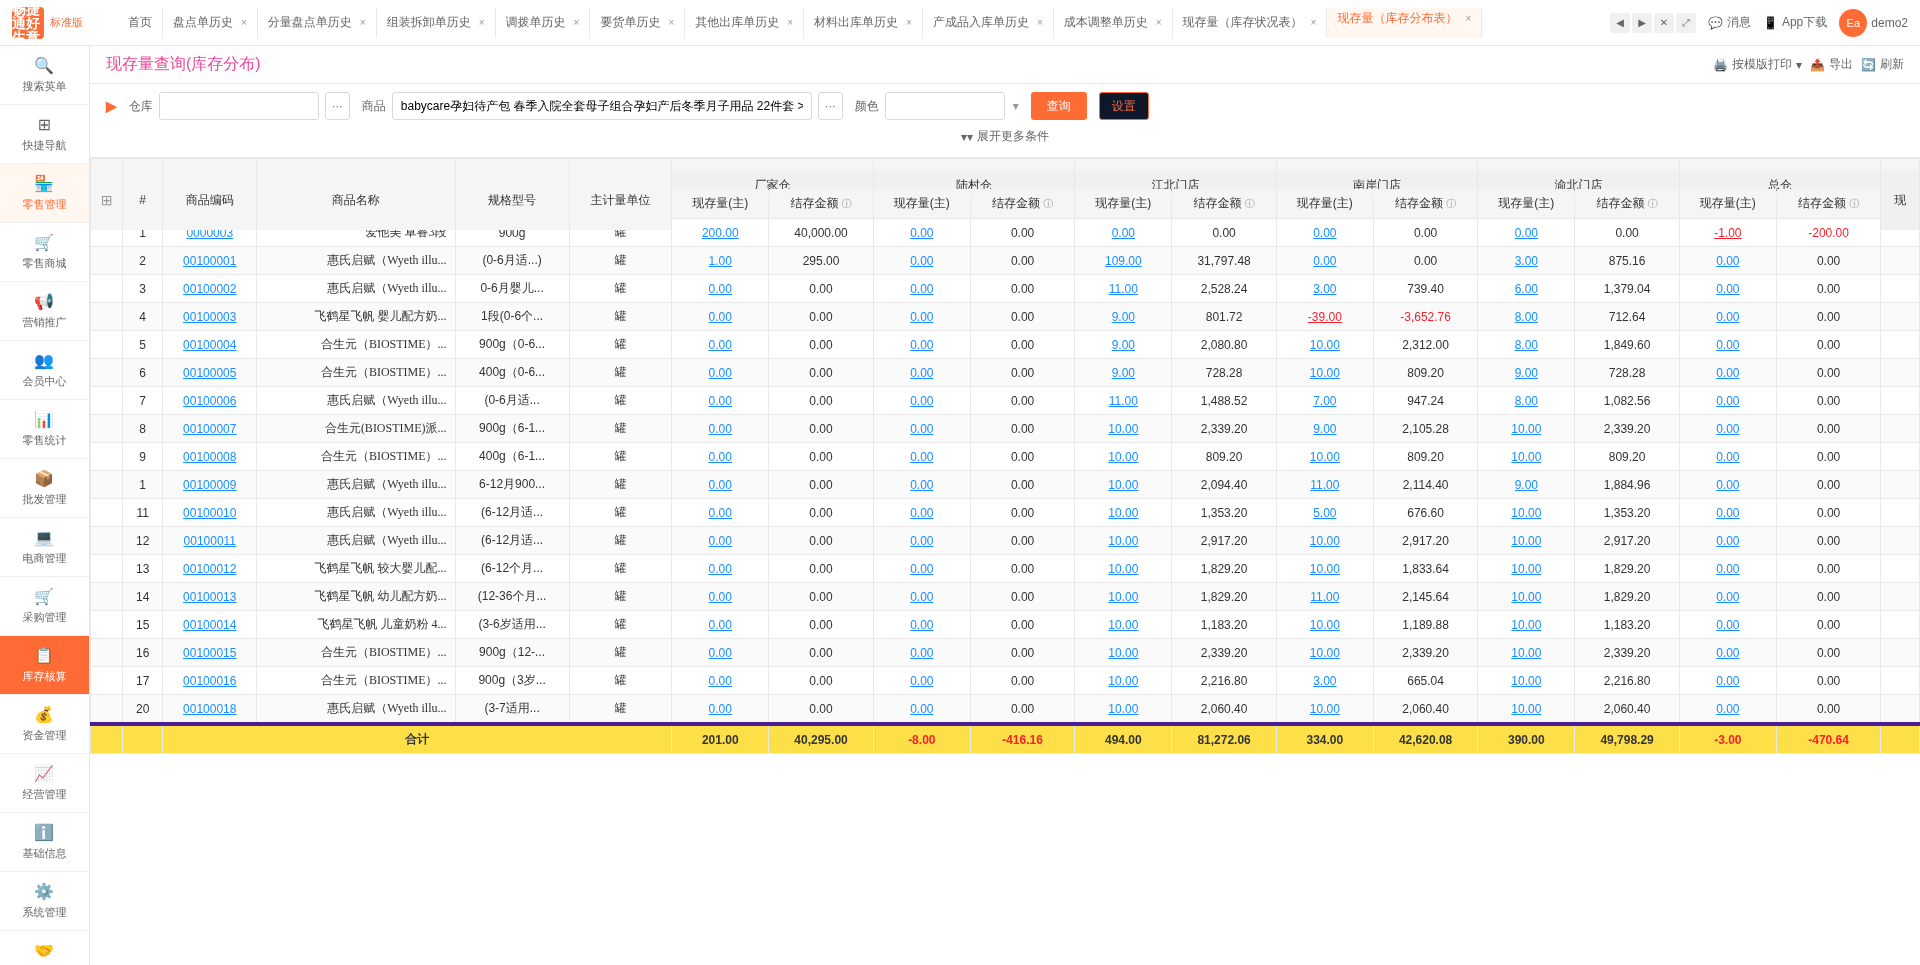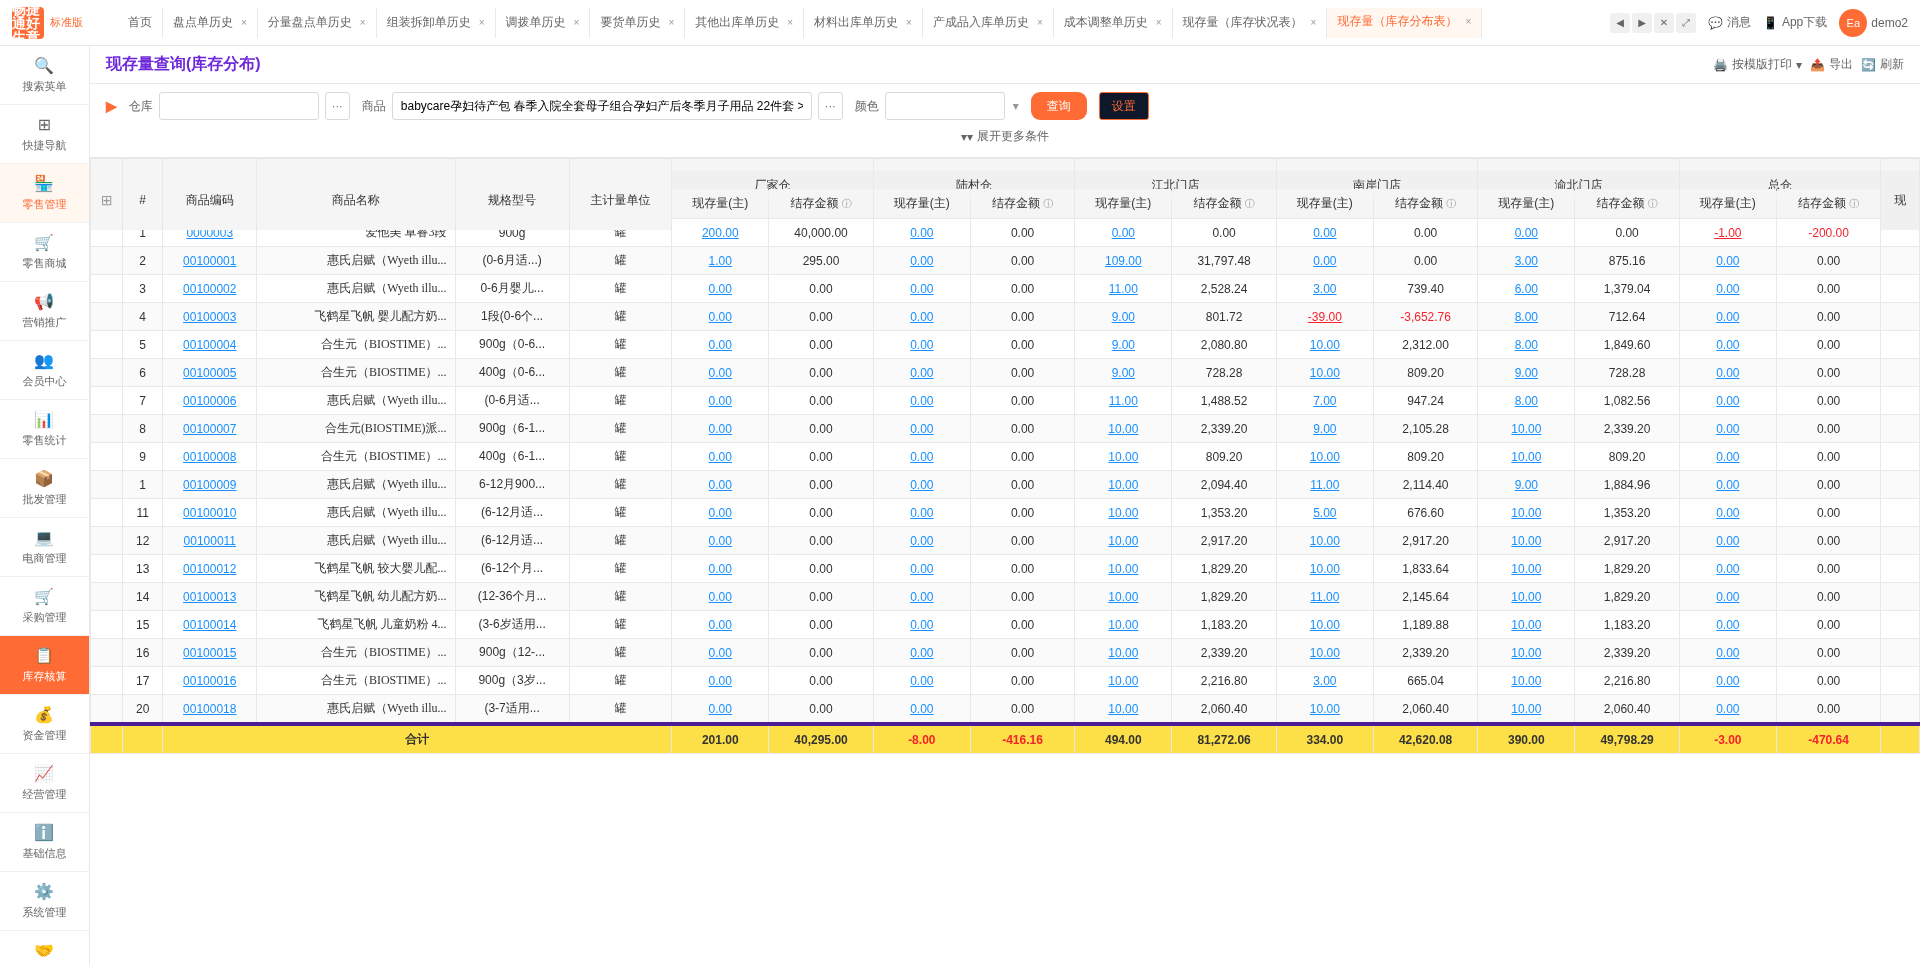--- a/index.html
+++ b/index.html
@@ -14,21 +14,21 @@
     .logo-area { display: flex; align-items: center; gap: 6px; min-width: 90px; }
     .logo-icon { width: 32px; height: 32px; background: #ff6b35; border-radius: 4px; display: flex; align-items: center; justify-content: center; color: #fff; font-size: 10px; font-weight: bold; }
     .logo-text { font-size: 11px; color: #ff6b35; line-height: 1.2; }
 
     .nav-tabs-top { display: flex; align-items: center; flex: 1; overflow: hidden; height: 30px; }
     .nav-tab-top {
       display: flex; align-items: center; padding: 0 10px; height: 46px;
       border-right: 1px solid #e8e8e8; white-space: nowrap; font-size: 12px;
       color: #666; cursor: pointer; gap: 4px; flex-shrink: 0;
     }
-    .nav-tab-top.active { background: #fff7f0; color: #ff6b35; border-bottom: 3px solid #84cc16; text-align: center; }
+    .nav-tab-top.active { background: #fff7f0; color: #ff6b35; border-bottom: 8px solid #84cc16; text-align: center; }
     .nav-tab-top .close-x { color: #999; font-size: 10px; margin-left: 4px; }
 
     .top-right { display: flex; align-items: center; gap: 12px; margin-left: auto; flex-shrink: 0; }
     .top-right-item { display: flex; align-items: center; gap: 4px; color: #666; cursor: pointer; font-size: 12px; }
     .avatar { width: 28px; height: 28px; background: #ff6b35; border-radius: 50%; display: flex; align-items: center; justify-content: center; color: #fff; font-size: 11px; }
     .nav-arrows { display: flex; gap: 2px; }
     .nav-arrow { width: 20px; height: 20px; background: #f0f0f0; border-radius: 3px; display: flex; align-items: center; justify-content: center; cursor: pointer; font-size: 10px; color: #666; }
 
     
     .sidebar {
@@ -47,42 +47,42 @@
     .si-icon { font-size: 16px; }
 
     
     .main { margin-left: 90px; margin-top: 46px; display: flex; flex-direction: column; height: calc(100vh - 46px); }
 
     
     .page-header {
       background: #fff; padding: 8px 16px; border-bottom: 1px solid #e8e8e8;
       display: flex; align-items: center; justify-content: space-between;
     }
-    .page-title { font-size: 16px; font-weight: bold; color: #6d28d9; }
+    .page-title { font-size: 16px; font-weight: normal; color: #ec4899; }
     .header-actions { display: flex; align-items: center; gap: 8px; }
     .btn-print { display: flex; align-items: center; gap: 4px; color: #666; cursor: pointer; font-size: 12px; }
     .btn-export { display: flex; align-items: center; gap: 4px; color: #666; cursor: pointer; font-size: 12px; }
     .btn-refresh { display: flex; align-items: center; gap: 4px; color: #666; cursor: pointer; font-size: 12px; }
 
     
     .filter-area {
       background: #fff; padding: 8px 16px; border-bottom: 1px solid #e8e8e8;
     }
     .filter-row { display: flex; align-items: center; gap: 12px; flex-wrap: wrap; }
     .filter-item { display: flex; align-items: center; gap: 6px; }
     .filter-label { color: #666; font-size: 12px; white-space: nowrap; }
     .filter-input {
       border: 1px solid #d9d9d9; border-radius: 3px; padding: 4px 8px;
       font-size: 12px; outline: none; height: 28px;
     }
     .filter-input-wide { width: 220px; }
     .filter-input-medium { width: 160px; }
     .filter-input-color { width: 120px; }
     .btn-query {
-      background: #ff6b35; color: #fff; border: none; border-radius: 9px;
+      background: #ff6b35; color: #fff; border: none; border-radius: 3px;
       padding: 5px 16px; cursor: pointer; font-size: 12px; height: 28px;
     }
     .btn-settings {
       background: #0f172a; color: #ff6b35; border: 1px solid #ff6b35; border-radius: 3px;
       padding: 5px 12px; cursor: pointer; font-size: 12px; height: 28px;
     }
     .expand-btn { display: flex; align-items: center; gap: 4px; color: #666; cursor: pointer; font-size: 12px; padding: 4px 8px; }
     .expand-row { display: flex; justify-content: center; margin-top: 4px; }
     .orange-arrow { color: #ff6b35; font-weight: bold; font-size: 14px; cursor: pointer; }
     .ellipsis-btn { background: none; border: 1px solid #d9d9d9; border-radius: 3px; padding: 2px 6px; cursor: pointer; color: #666; font-size: 11px; height: 28px; }

